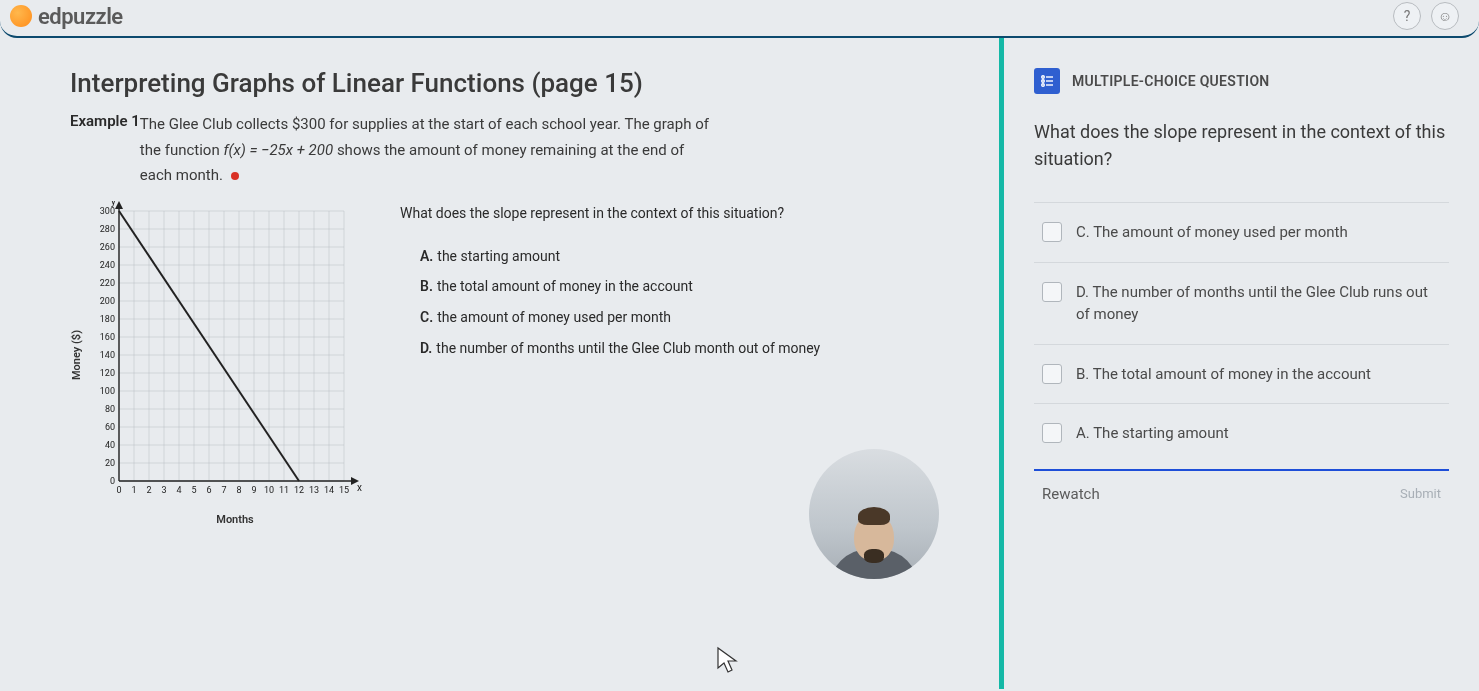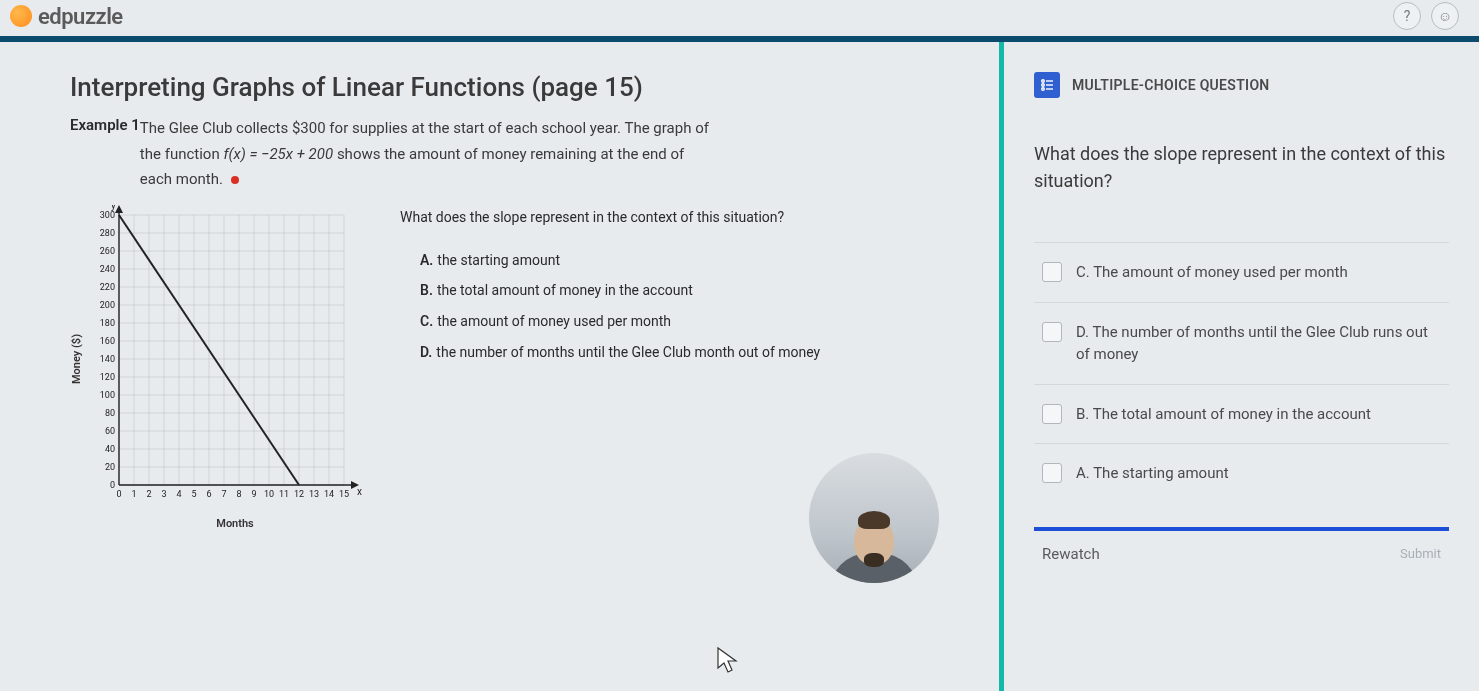--- a/index.html
+++ b/index.html
@@ -9,21 +9,22 @@
     width: 1479px;
     height: 691px;
     overflow: hidden;
     color: #333;
   }
   .header {
     display: flex;
     align-items: center;
     justify-content: space-between;
     padding: 2px 20px 6px 10px;
-    border-bottom: 6px solid #0c4a6e;
+    border-bottom: 2px solid #0c4a6e;
+    border-radius: 17px;
   }
   .logo {
     display: flex;
     align-items: center;
     gap: 6px;
     font-size: 22px;
     font-weight: 600;
     color: #5a5a5a;
     letter-spacing: -0.5px;
   }
@@ -116,21 +117,20 @@
   }
   .teacher-collar{
     position:absolute; bottom:18px; width:30px; height:12px; background:#e8e8e8;
     clip-path: polygon(0 0, 100% 0, 50% 100%);
   }
   .question-panel {
     width: 475px;
     padding: 30px 30px 10px 30px;
     display: flex;
     flex-direction: column;
-    gap: 18px;
   }
   .q-type-row { display:flex; align-items:center; gap:12px; margin-bottom: 24px;}
   .q-type-icon {
     width: 26px; height: 26px;
     background: #2f5fd0;
     border-radius: 3px;
     color: #fff;
     display:flex; align-items:center; justify-content:center;
     font-size: 13px;
   }
@@ -149,21 +149,21 @@
   .choice-box {
     width: 20px; height: 20px;
     border: 1.5px solid #b0b6bc;
     border-radius: 3px;
     flex-shrink: 0;
     margin-top: 1px;
     background: #f4f6f8;
   }
   .bottom-row {
     display:flex; justify-content:space-between; align-items:center;
-    border-top: 4px solid #1d4ed8;
+    border-top: 2px solid #1d4ed8;
     padding: 14px 8px 0 8px;
     margin-top: 6px;
   }
   .rewatch { font-size: 15px; color: #5a5a5a; cursor:pointer; }
   .submit { font-size: 13px; color: #a8afb6; cursor: default; }
   .cursor {
     position: absolute;
     left: 716px; top: 646px;
     pointer-events: none;
   }

